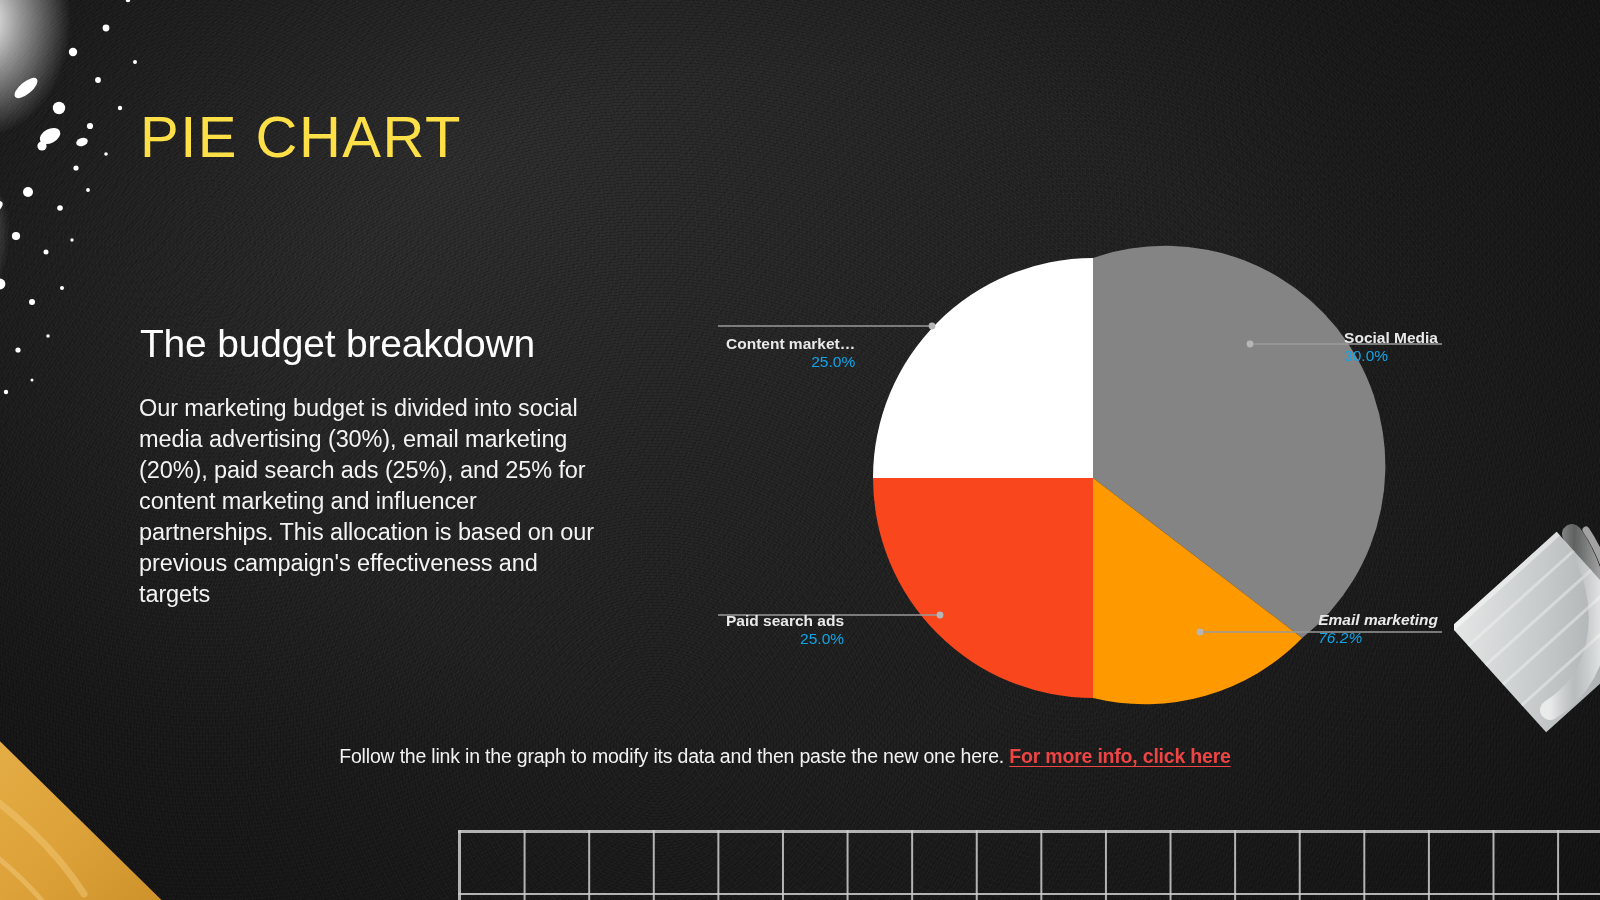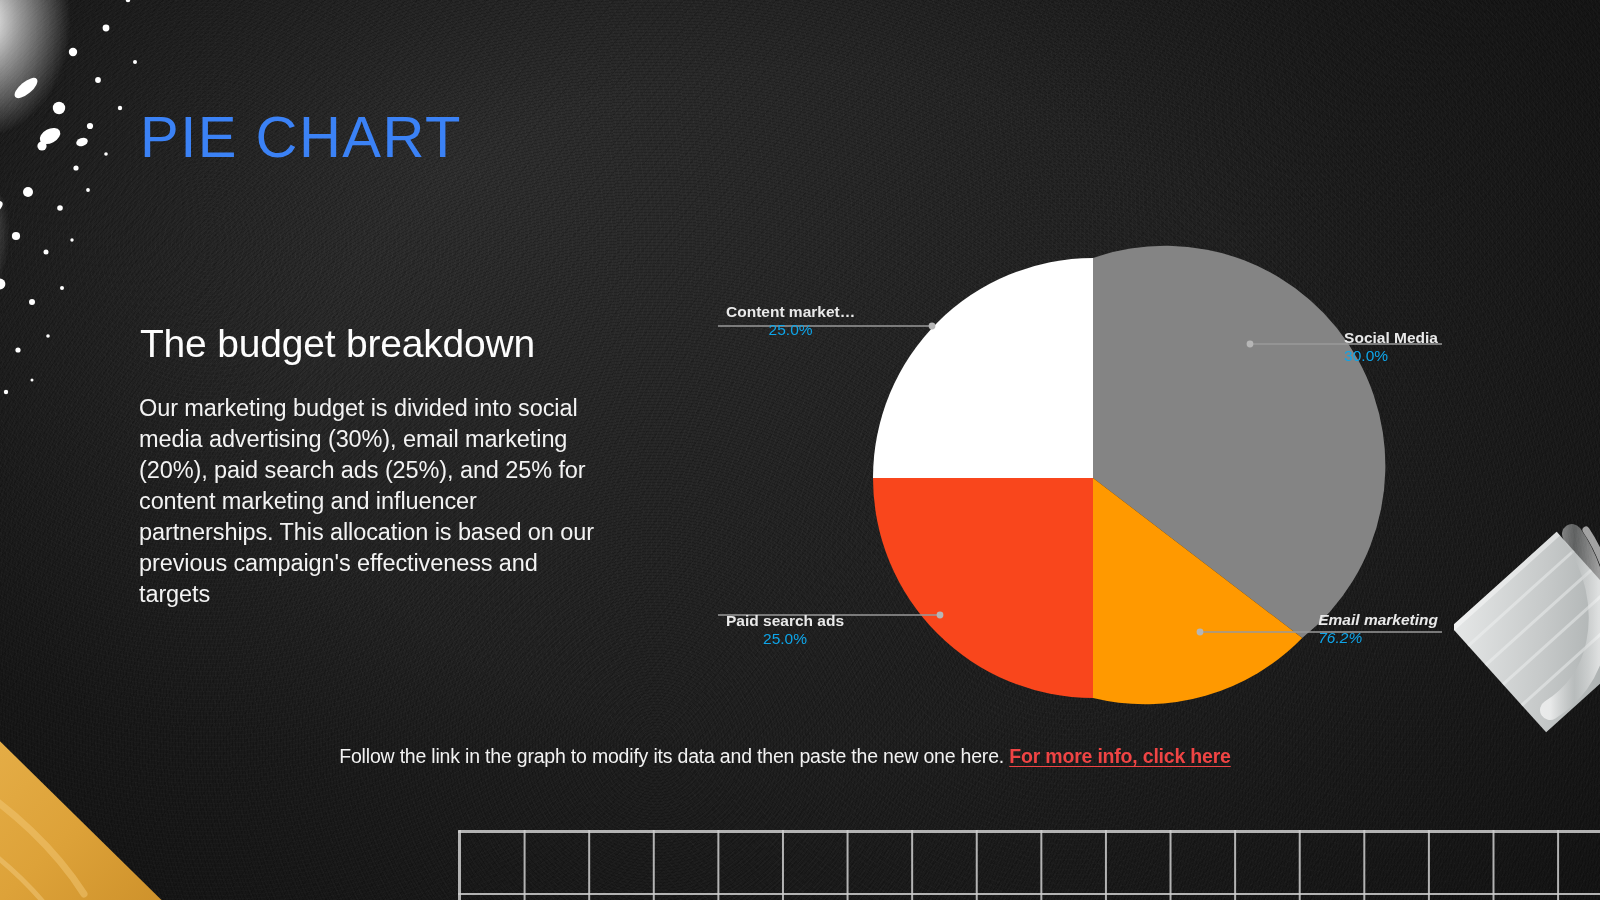--- a/index.html
+++ b/index.html
@@ -73,21 +73,21 @@
     pointer-events: none;
   }
 
   
   .slide-title {
     position: absolute;
     left: 140px; top: 108px;
     font-size: 58px;
     font-weight: 300;
     letter-spacing: 1.5px;
-    color: #3b82f6;
+    color: #fde047;
     line-height: 1;
     white-space: nowrap;
   }
   .section-heading {
     position: absolute;
     left: 140px; top: 322px;
     font-size: 39px;
     font-weight: 400;
     letter-spacing: -0.2px;
     color: #fdfdfd;
@@ -138,21 +138,21 @@
     line-height: 18px;
     white-space: nowrap;
   }
   .lbl-val {
     font-size: 15.5px;
     font-weight: 400;
     color: #0ea5e9;
     line-height: 18px;
     white-space: nowrap;
   }
-  .lbl-left  { text-align: center; }
+  .lbl-left  { text-align: right; margin-top: 32px; }
   .lbl-right { }
 </style>
 </head>
 <body>
 
 <div class="slide">
 
   <div class="bg-base"></div>
   <div class="bg-grain"></div>
   <div class="bg-vignette"></div>
@@ -277,21 +277,21 @@
     <div class="lbl lbl-left" style="left:26px; top:63px;">
       <div class="lbl-name">Content market…</div>
       <div class="lbl-val">25.0%</div>
     </div>
 
     <div class="lbl lbl-right" style="right:22px; top:89px;">
       <div class="lbl-name">Social Media</div>
       <div class="lbl-val">30.0%</div>
     </div>
 
-    <div class="lbl lbl-left" style="left:26px; top:372px;">
+    <div class="lbl lbl-left" style="left:26px; top:340px;">
       <div class="lbl-name">Paid search ads</div>
       <div class="lbl-val">25.0%</div>
     </div>
 
     <div class="lbl lbl-right" style="right:22px; top:371px;font-style:italic;">
       <div class="lbl-name">Email marketing</div>
       <div class="lbl-val">76.2%</div>
     </div>
   </div>
 

